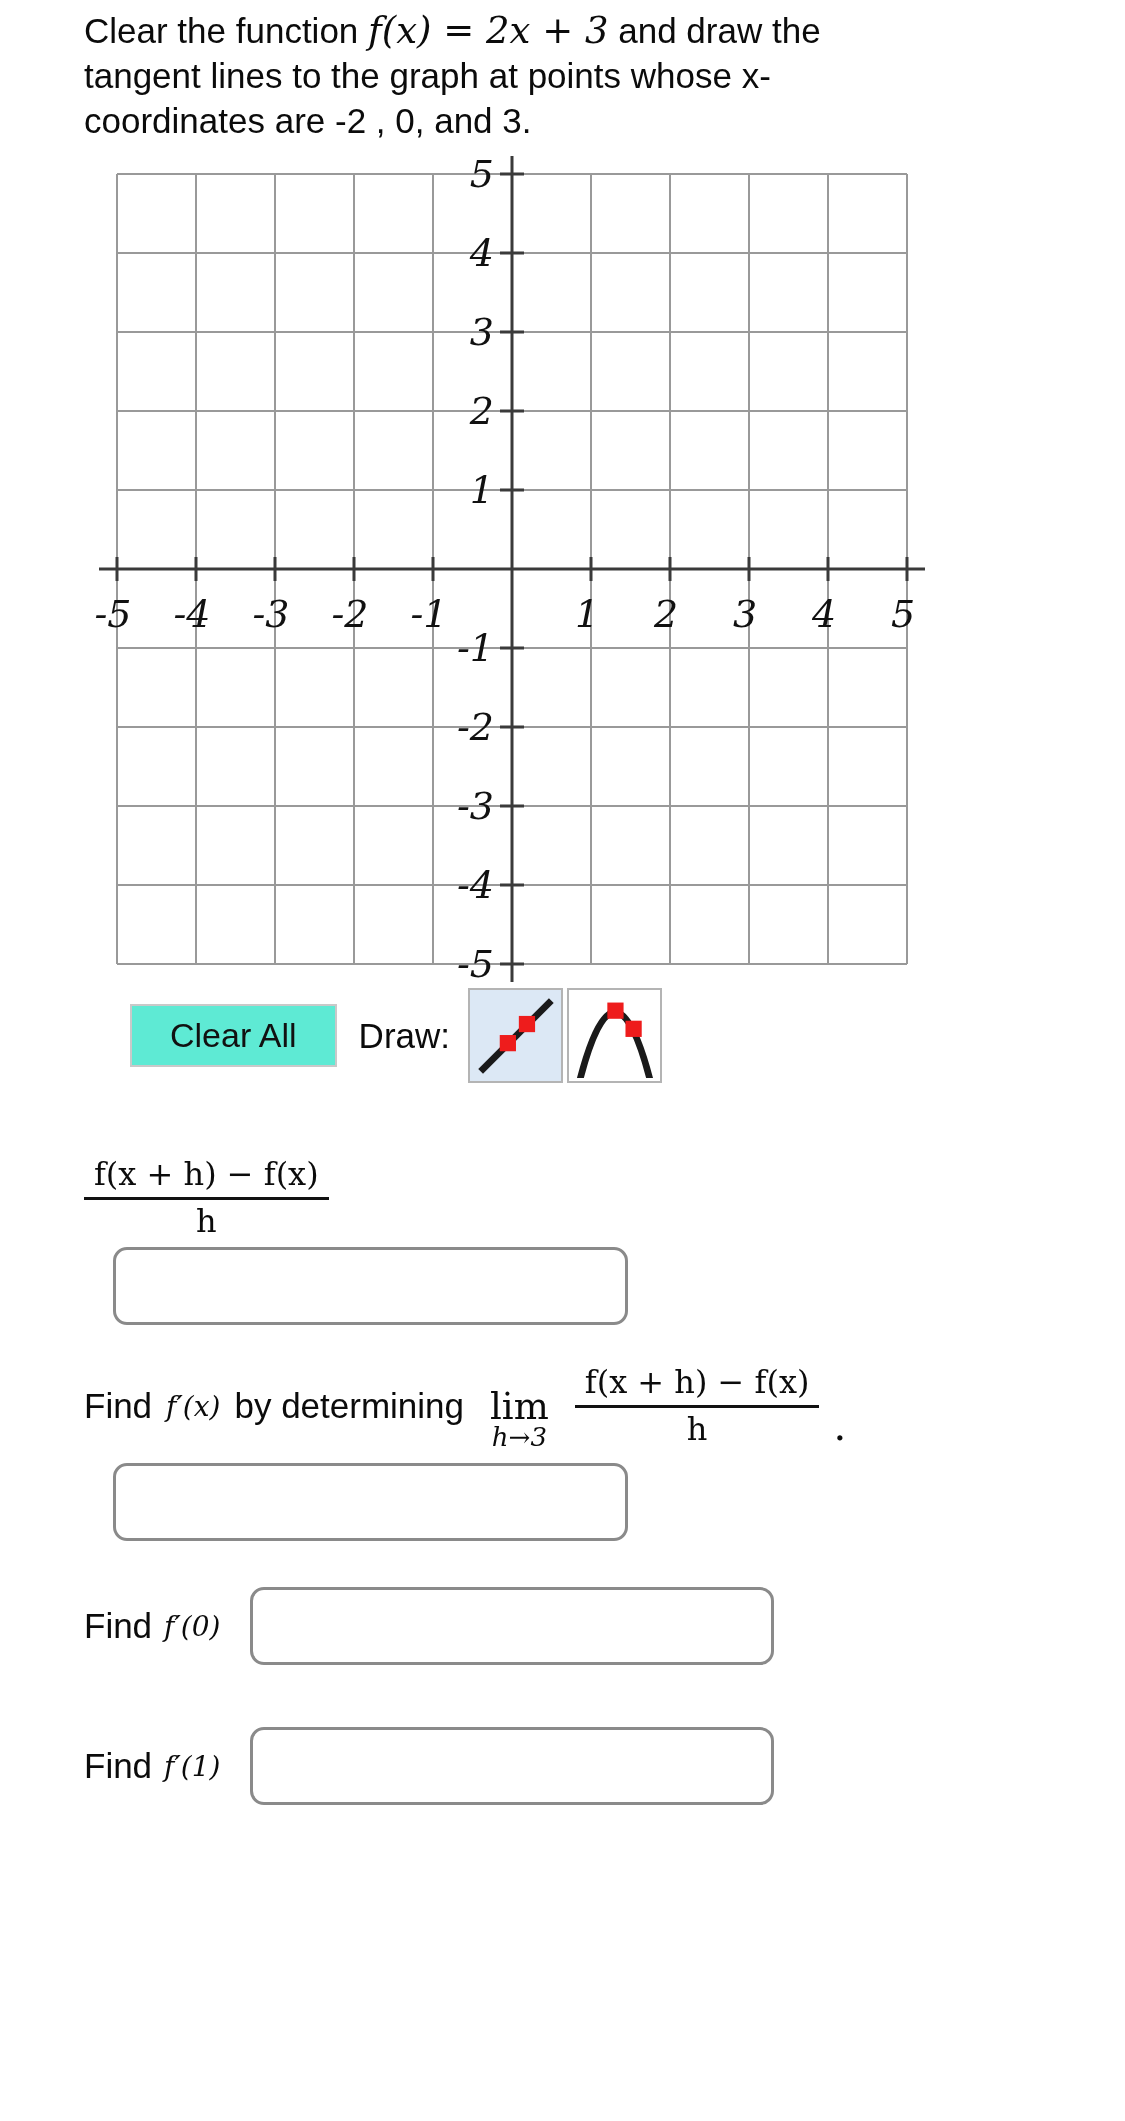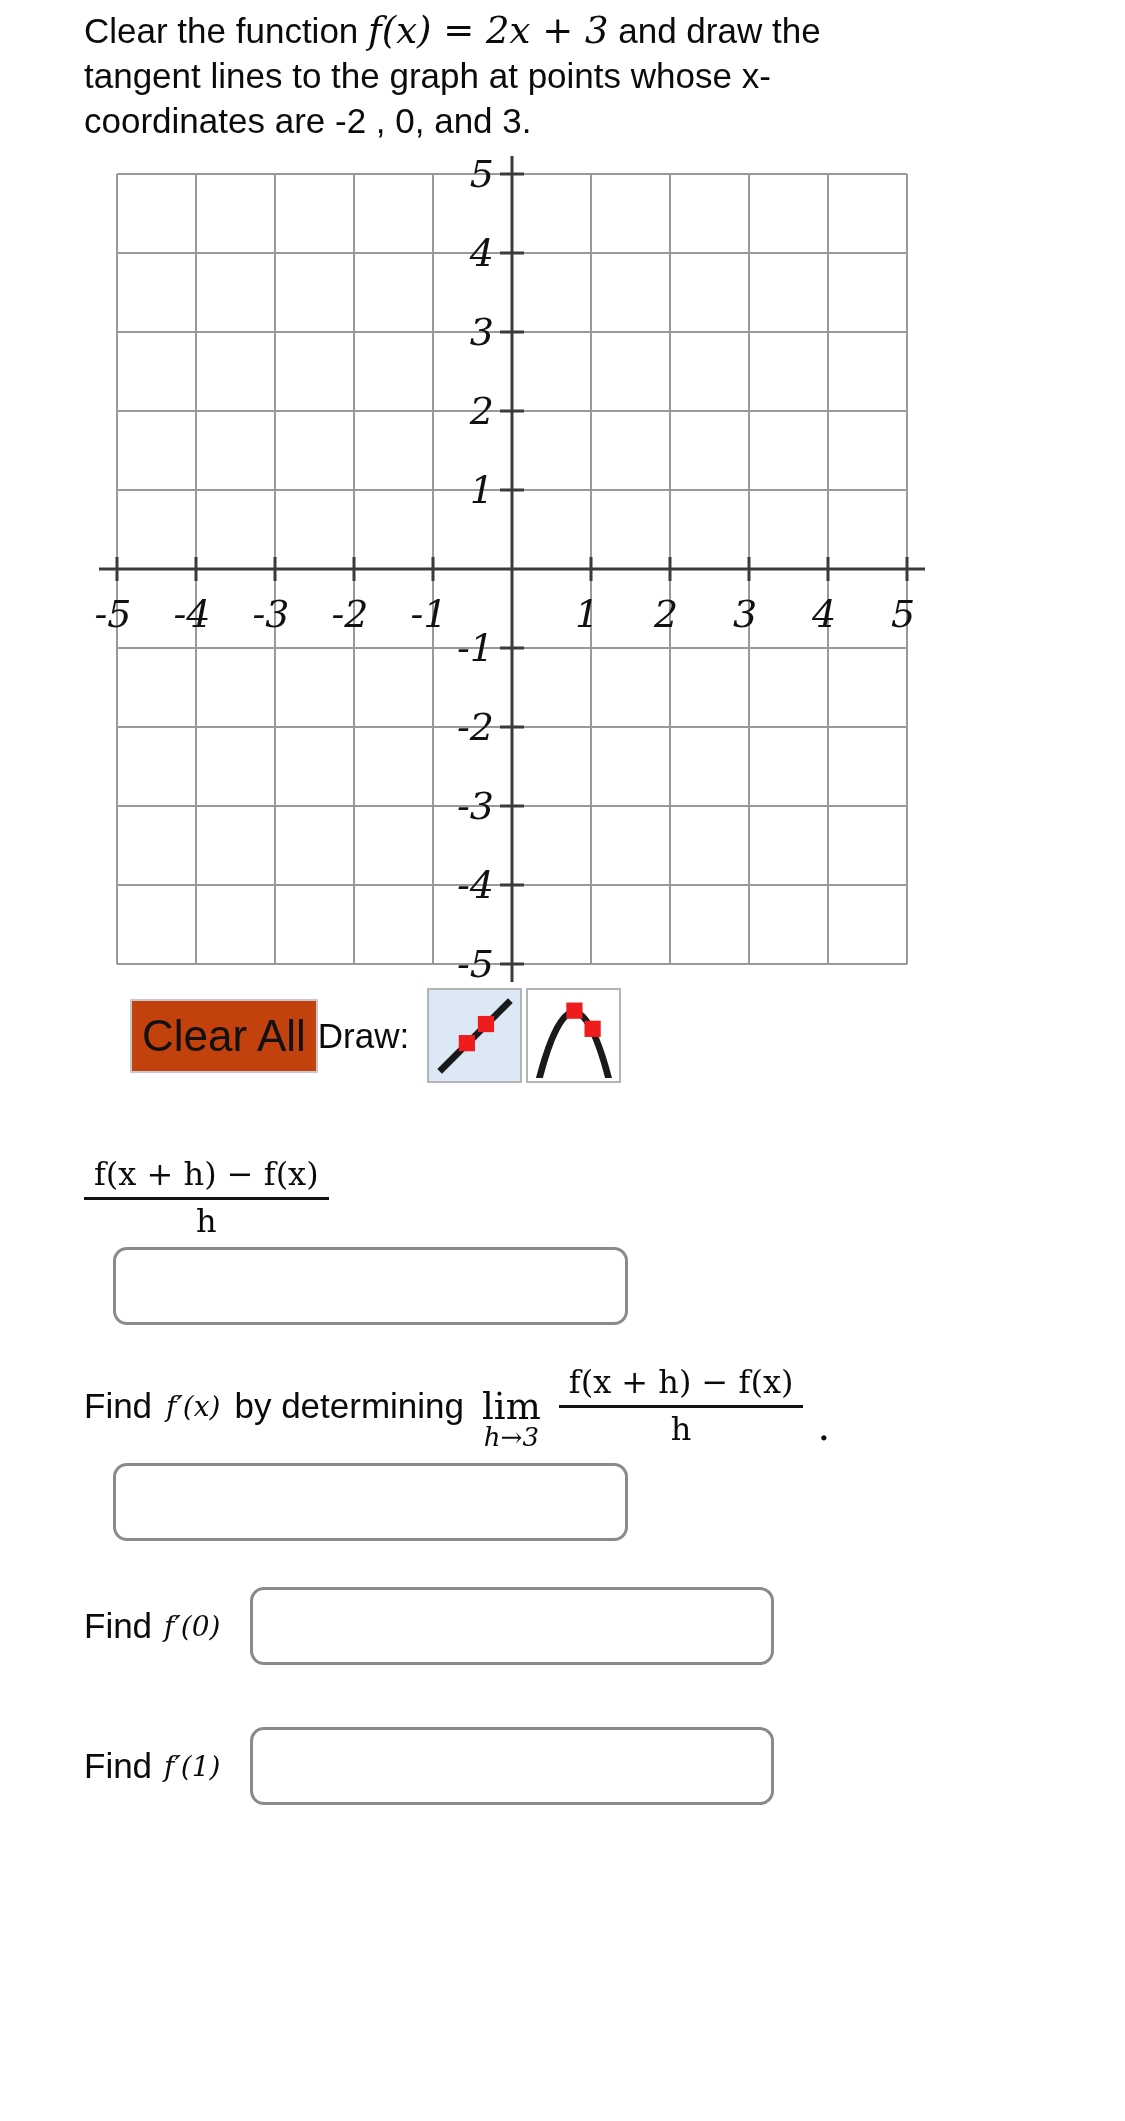--- a/index.html
+++ b/index.html
@@ -7,39 +7,39 @@
   .page { padding:8px 0 20px 84px; }
 
   .question { width:855px; font-size:35px; line-height:45px; }
   .math { font-family:"DejaVu Serif", serif; font-style:italic; }
   .question .math { font-size:37px; }
 
   .graph-svg { display:block; margin:6px 0 0 8px; width:845px; height:835px; }
   .tick-label { font-family:"DejaVu Serif", serif; font-style:italic; font-size:38px; fill:#111111; }
 
   .toolbar { display:flex; align-items:center; margin:4px 0 0 46px; }
-  .clear-btn { font-family:"Liberation Sans", sans-serif; font-size:44px; color:#111;
-               background:#c2410c; border:2px solid #c9c9c9; padding:10px 10px; cursor:pointer; }
-  .draw-label { font-size:35px; }
+  .clear-btn { font-family:"Liberation Sans", sans-serif; font-size:34px; color:#111;
+               background:#5eead4; border:2px solid #c9c9c9; padding:10px 38px; cursor:pointer; }
+  .draw-label { font-size:35px; margin-left:22px; }
   .tool-btn { width:95px; height:95px; box-sizing:border-box; border:2px solid #b4b4b4;
               padding:3px; margin-left:4px; background:#ffffff; cursor:pointer; display:flex; }
   .tool-btn.first { margin-left:18px; }
   .tool-btn.selected { background:#dce8f5; }
   .tool-btn svg { width:100%; height:100%; }
 
   .row-center { display:flex; align-items:center; column-gap:14px; }
   .prompt { font-size:35px; }
   .math-inline { font-family:"DejaVu Serif", serif; font-style:italic; font-size:28px; white-space:nowrap; }
 
   .frac { display:inline-flex; flex-direction:column; align-items:flex-start;
           font-family:"DejaVu Serif", serif; font-size:32px; line-height:1.1; }
   .frac .num { padding:0 10px 5px; white-space:nowrap; }
   .frac .den { border-top:3px solid #111; align-self:stretch; text-align:center; padding-top:4px; }
 
-  .lim-stack { position:relative; font-family:"DejaVu Serif", serif; font-size:37px; text-align:center; margin:0 4px; }
+  .lim-stack { position:relative; font-family:"DejaVu Serif", serif; font-size:37px; text-align:center; margin:0 12px; }
   .lim-sub { position:absolute; top:100%; left:50%; transform:translateX(-50%); margin-top:-6px;
              font-size:26px; font-style:italic; white-space:nowrap; }
   .period { align-self:center; margin:40px 0 0 0; font-family:"DejaVu Serif", serif; font-size:40px; }
 
   .answer-box { display:block; box-sizing:border-box; width:515px; height:78px;
                 border:3px solid #8a8a8a; border-radius:14px; background:#fff;
                 margin:8px 0 0 29px; padding:0 16px; font-size:34px; outline:none;
                 font-family:"Liberation Sans", sans-serif; }
   .sect-dq   { margin-top:74px; }
   .sect-def  { margin-top:38px; }

